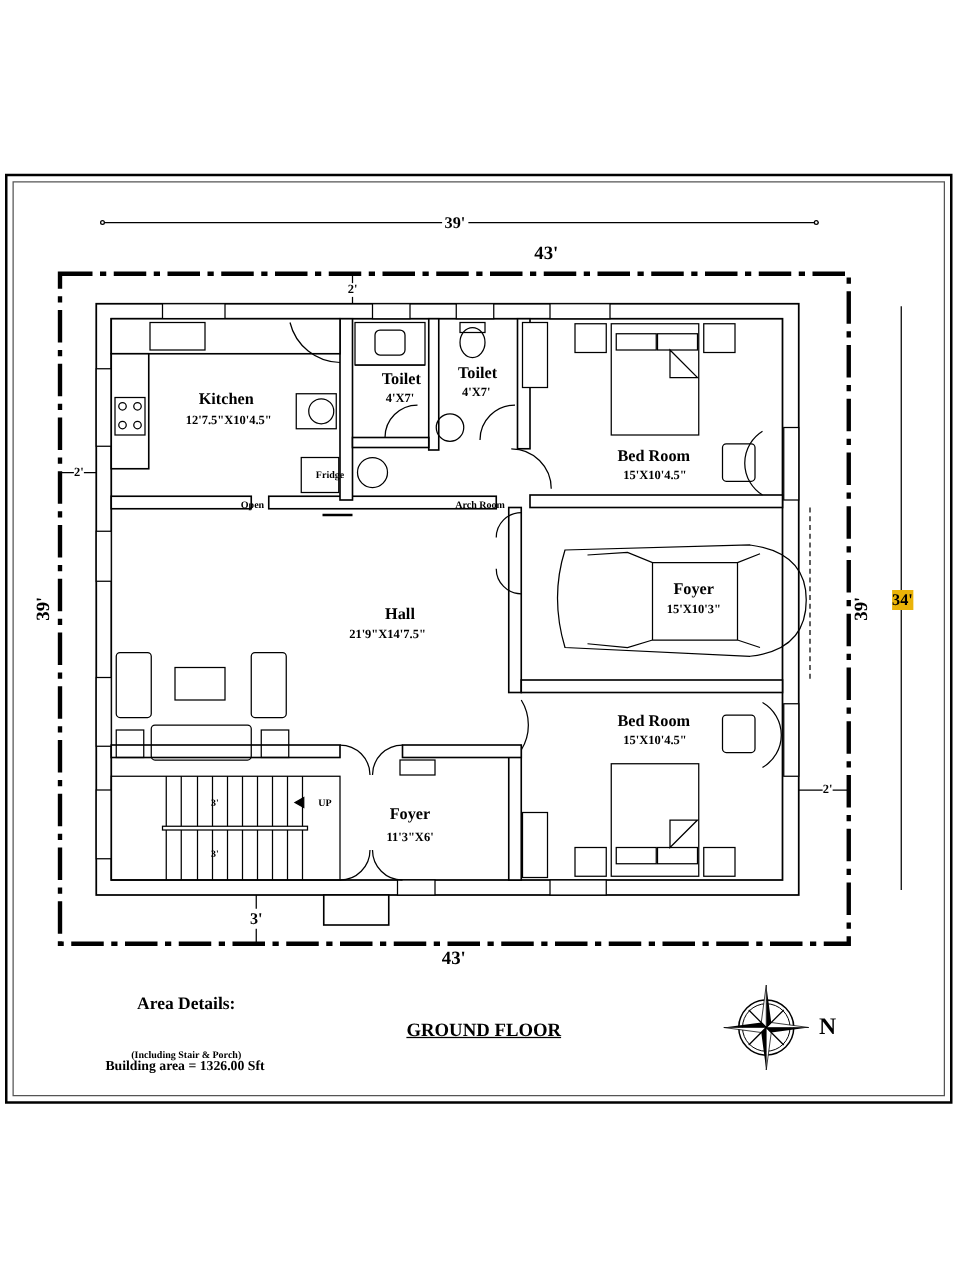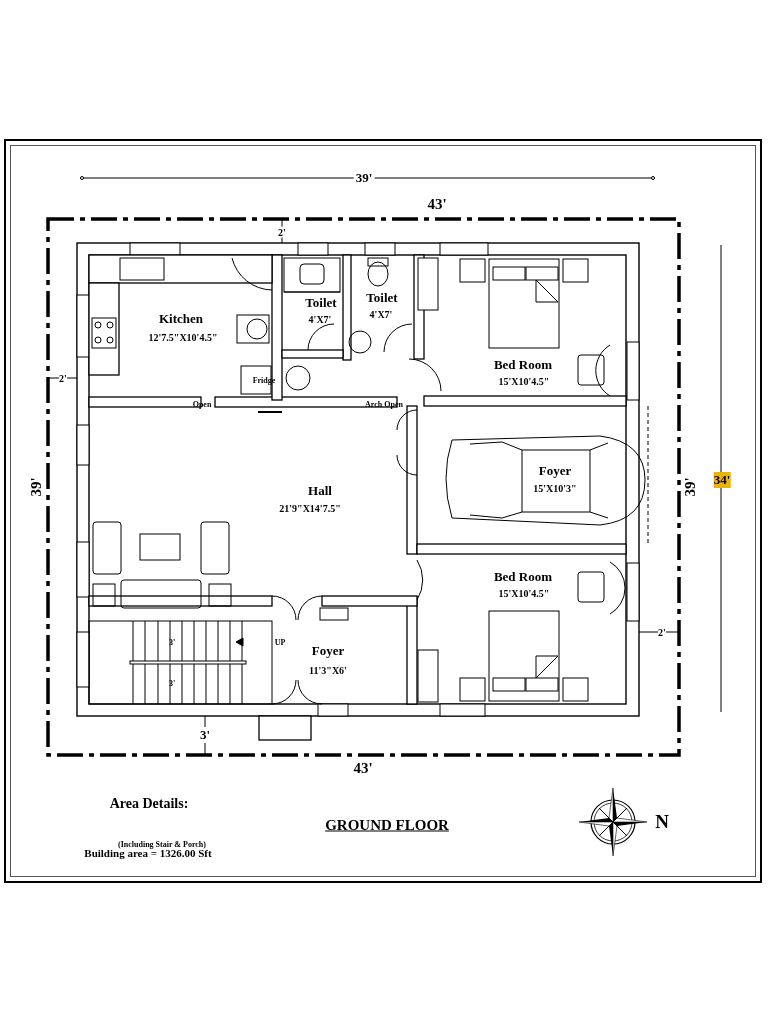--- a/index.html
+++ b/index.html
@@ -9,21 +9,21 @@
   svg.plan{position:absolute;left:0;top:0;}
   .lbl{position:absolute;font-weight:bold;white-space:nowrap;transform:translate(-50%,-50%);}
   .room-name{font-size:13px;}
   .room-dim{font-size:10px;}
   .small{font-size:8px;padding-left:16px;}
   .dim{font-size:13px;}
   .dim-lg{font-size:15px;}
   .vert{transform:translate(-50%,-50%) rotate(-90deg);}
   .area-title{font-size:14px;text-align:center;}
   .area-line{font-size:11px;}
-  .area-note{font-size:8px;margin-left:13px;}
+  .area-note{font-size:8px;}
   .ground{font-size:15px;text-decoration:underline;}
   .north{font-size:19px;}
 </style>
 </head>
 <body>
 
 <div class="frame-outer"></div>
 <div class="frame-inner"></div>
 
 <svg class="plan" width="768" height="1024" viewBox="0 0 768 1024">
@@ -222,21 +222,21 @@
 <div class="lbl room-dim" style="left:310px;top:508px;">21'9"X14'7.5"</div>
 <div class="lbl room-name" style="left:555px;top:471px;">Foyer</div>
 <div class="lbl room-dim" style="left:555px;top:488px;">15'X10'3"</div>
 <div class="lbl room-name" style="left:523px;top:577px;">Bed Room</div>
 <div class="lbl room-dim" style="left:524px;top:593px;">15'X10'4.5"</div>
 <div class="lbl room-name" style="left:328px;top:651px;">Foyer</div>
 <div class="lbl room-dim" style="left:328px;top:670px;">11'3"X6'</div>
 
 <div class="lbl small" style="left:256px;top:380px;">Fridge</div>
 <div class="lbl small" style="left:194px;top:404px;">Open</div>
-<div class="lbl small" style="left:376px;top:404px;">Arch Open</div>
-<div class="lbl small" style="left:272px;top:642px;text-align:right;">UP</div>
+<div class="lbl small" style="left:376px;top:404px;">Arch Room</div>
+<div class="lbl small" style="left:252px;top:642px;text-align:right;">UP</div>
 
 <div class="lbl area-title" style="left:149px;top:804px;">Area Details:</div>
 <div class="lbl area-line" style="left:148px;top:853px;">Building area  = 1326.00 Sft</div>
 <div class="lbl area-note" style="left:149px;top:844px;">(Including Stair &amp; Porch)</div>
 
 <div class="lbl ground" style="left:387px;top:825px;">GROUND FLOOR</div>
 <div class="lbl north" style="left:662px;top:822px;">N</div>
 
 </body></html>

